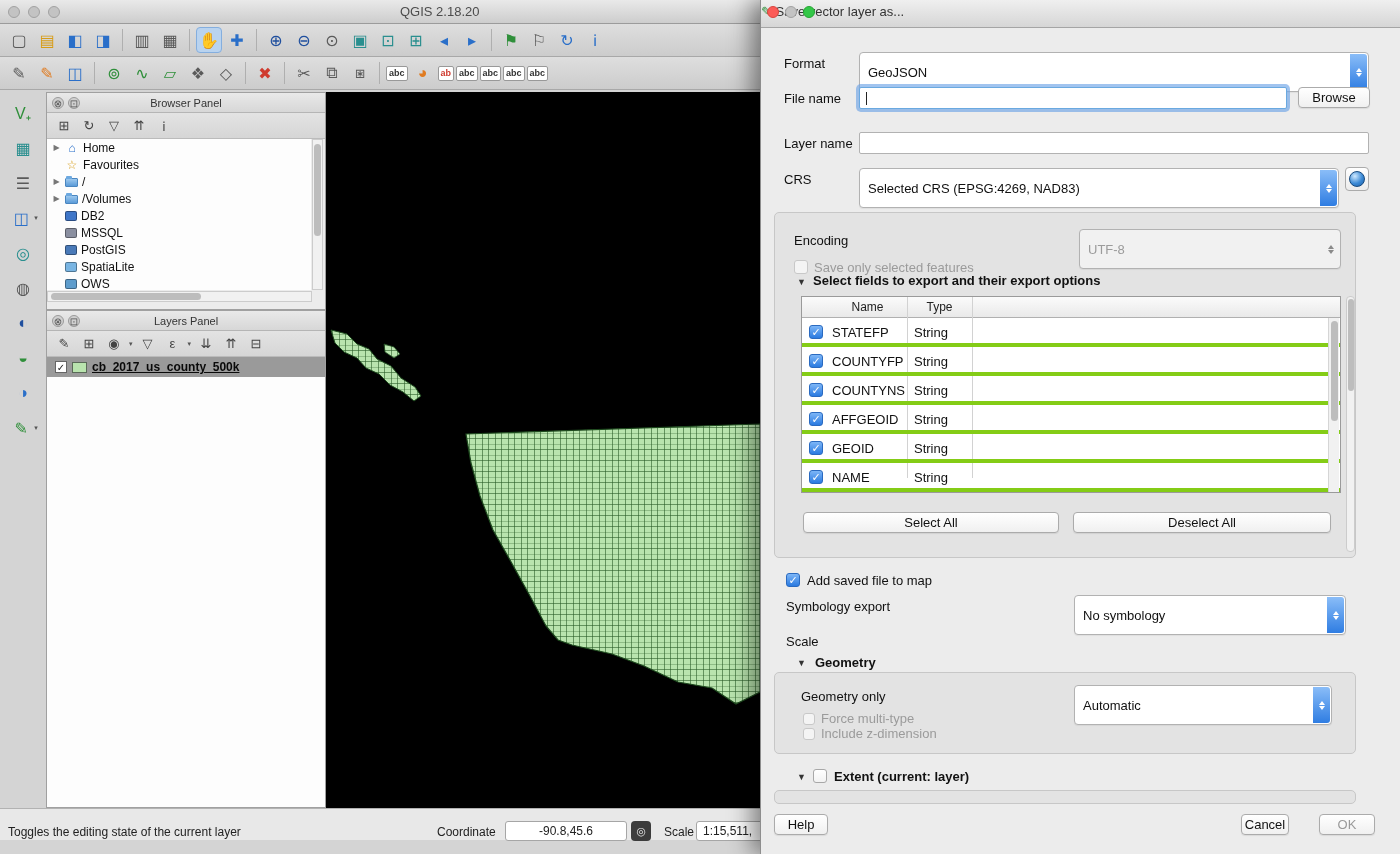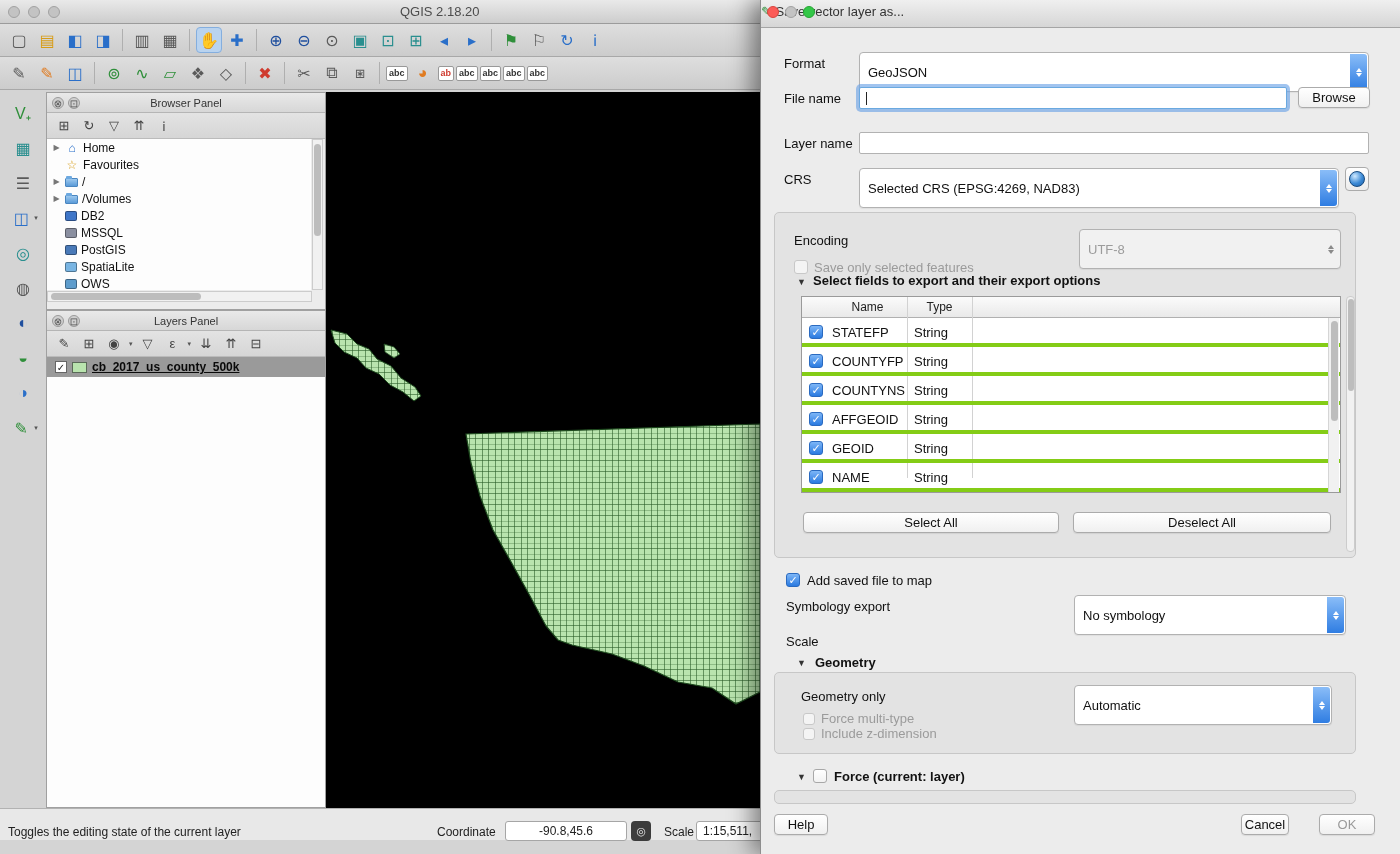--- a/index.html
+++ b/index.html
@@ -455,21 +455,21 @@
           <i class="dn"></i>
         </span>
     </div>
     <span class="mcb dis" style="left:42px;top:713px;width:12px;height:12px"></span>
     <div class="abs lbl dis" style="left:60px;top:711px">Force multi-type</div>
     <span class="mcb dis" style="left:42px;top:728px;width:12px;height:12px"></span>
     <div class="abs lbl dis" style="left:60px;top:726px">Include z-dimension</div>
 
     <span class="abs disc" style="left:36px;top:772px">▼</span>
     <span class="mcb" style="left:52px;top:769px"></span>
-    <div class="abs bold13" style="left:73px;top:769px">Force (current: layer)</div>
+    <div class="abs bold13" style="left:73px;top:769px">Extent (current: layer)</div>
     <div class="gbox" style="left:13px;top:790px;width:582px;height:14px"></div>
 
     <div class="btn" style="left:13px;top:814px;width:54px">
       <span>Help</span>
     </div>
     <div class="btn" style="left:480px;top:814px;width:48px">
       <span>Cancel</span>
     </div>
     <div class="btn disok" style="left:558px;top:814px;width:56px">
       <span>OK</span>

